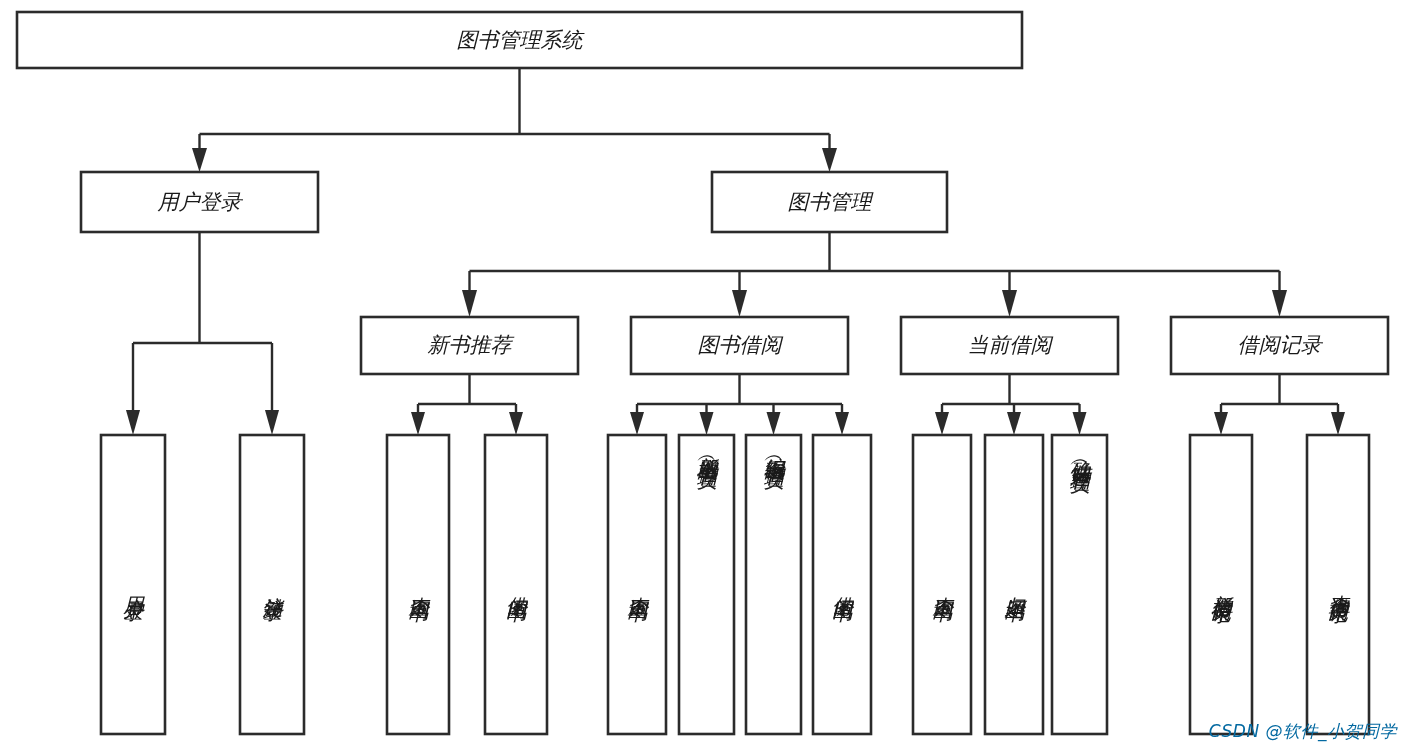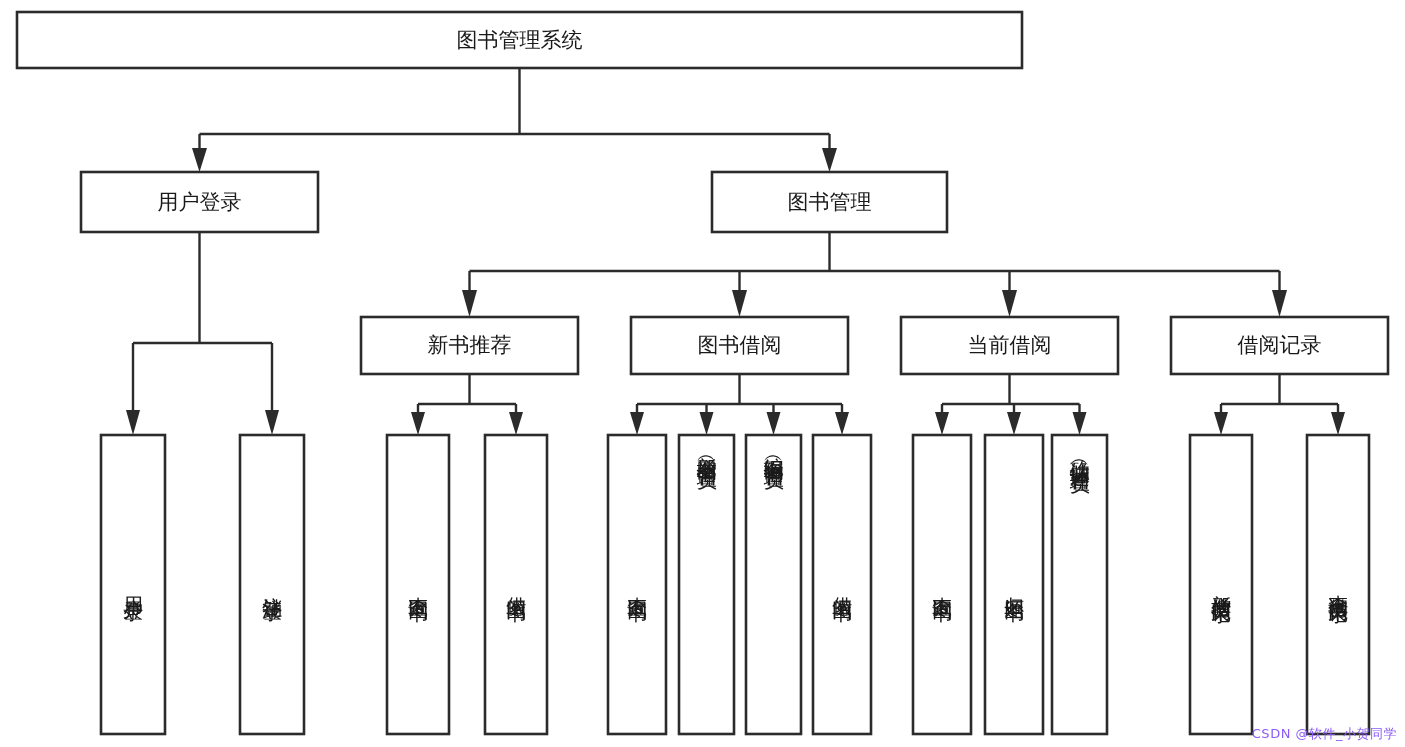--- a/index.html
+++ b/index.html
@@ -7,20 +7,21 @@
     padding: 0;
     background: #ffffff;
   }
   #page {
     position: relative;
     width: 1405px;
     height: 747px;
     background: #ffffff;
     font-family: "DejaVu Sans", "Liberation Sans", sans-serif;
     overflow: hidden;
+    font-style: italic;
   }
   #diagram-svg {
     position: absolute;
     left: 0;
     top: 0;
     width: 1405px;
     height: 747px;
   }
   .node-box {
     fill: #ffffff;
@@ -66,22 +67,22 @@
     line-height: 1.18;
     letter-spacing: 2px;
     color: #1a1a1a;
     white-space: nowrap;
   }
   #watermark {
     position: absolute;
     right: 8px;
     bottom: 4px;
     font-family: "DejaVu Sans", "Liberation Sans", sans-serif;
-    font-size: 13px;
-    color: #8b5cf6;
+    font-size: 17px;
+    color: #0369a1;
     letter-spacing: 0.5px;
     white-space: nowrap;
   }
 </style>
 </head>
 <body>
 
 <div id="page">
 
   <svg id="diagram-svg" viewBox="0 0 1405 747">

